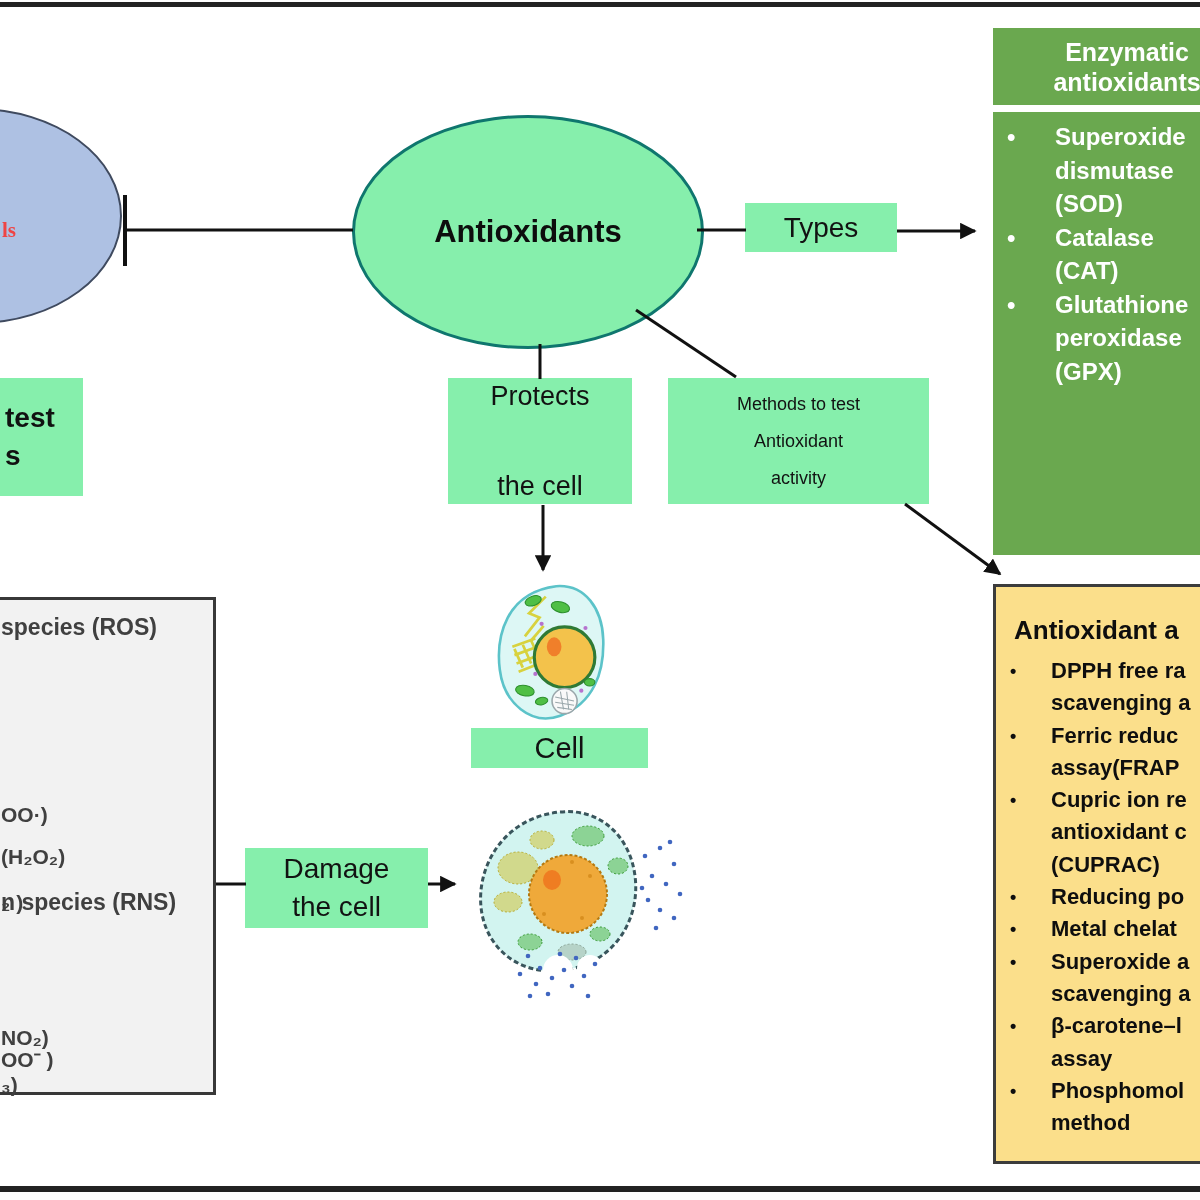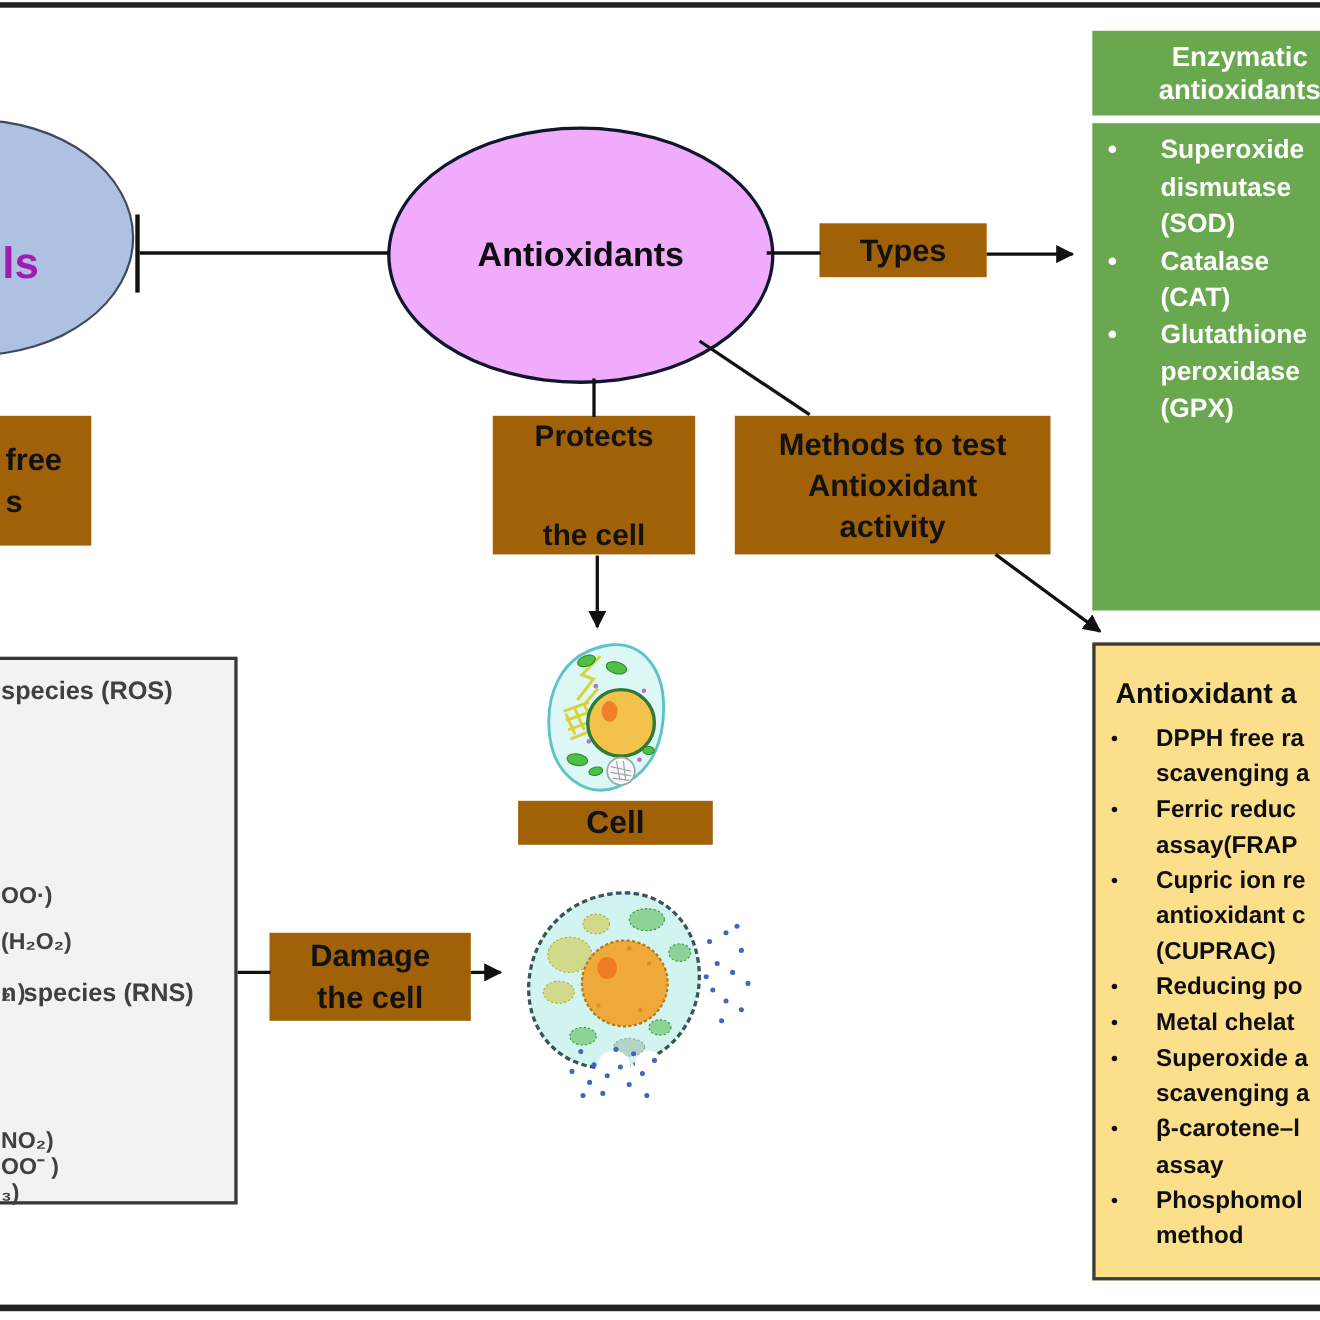--- a/index.html
+++ b/index.html
@@ -1,35 +1,35 @@
 <!DOCTYPE html>
 <html><head>
 <meta charset="utf-8">
 <style>
   html,body{margin:0;padding:0;background:#fff;}
   #canvas{position:relative;width:1200px;height:1200px;background:#ffffff;overflow:hidden;
           font-family:"Liberation Sans",sans-serif;color:#111;}
   .abs{position:absolute;}
   .hr{background:#222222;}
   
-  .peach{background:#a16207;display:flex;flex-direction:column;align-items:center;justify-content:center;
-         font-weight:bold;color:#121212;text-align:center;}
+  .peach{background:#86efac;display:flex;flex-direction:column;align-items:center;justify-content:center;
+         font-weight:normal;color:#121212;text-align:center;}
   
   .ellipse{border-radius:50%;display:flex;align-items:center;justify-content:center;font-weight:bold;}
   #blue-ellipse{left:-170px;top:108px;width:288px;height:212px;background:#aec1e3;border:2px solid #3f4a5f;}
-  #yellow-ellipse{left:352px;top:115px;width:346px;height:228px;background:#f0abfc;border:3px solid #0f172a;
+  #yellow-ellipse{left:352px;top:115px;width:346px;height:228px;background:#86efac;border:3px solid #0f766e;
                   font-size:31px;color:#0d0d0d;text-align:right;}
-  #blue-ellipse-label{left:2px;top:218px;font-size:40px;font-weight:bold;color:#a21caf;}
+  #blue-ellipse-label{left:2px;top:218px;font-size:21px;font-weight:bold;color:#ef4444;font-family:Liberation Serif, serif;}
   
   #types-box{left:745px;top:203px;width:152px;height:49px;font-size:28px;}
   #free-box{left:-62px;top:378px;width:145px;height:118px;}
   #free-frag-1{left:5px;top:402px;font-size:28px;font-weight:bold;}
   #free-frag-2{left:5px;top:440px;font-size:28px;font-weight:bold;}
   #protects-box{left:448px;top:378px;width:184px;height:126px;font-size:27px;line-height:36px;justify-content:space-between;}
-  #methods-box{left:668px;top:378px;width:287px;height:126px;font-size:28px;line-height:37px;}
+  #methods-box{left:668px;top:378px;width:261px;height:126px;font-size:18px;line-height:37px;}
   #cell-label-box{left:471px;top:728px;width:177px;height:40px;font-size:29px;}
   #damage-box{left:245px;top:848px;width:183px;height:80px;font-size:28px;line-height:38px;}
   
   #green-header{left:993px;top:28px;width:268px;height:77px;background:#6aa84f;color:#ffffff;
                 display:flex;align-items:center;justify-content:center;font-weight:bold;font-size:25px;
                 text-align:center;line-height:30px;}
   #green-header .inner{width:200px;}
   #green-body{left:993px;top:112px;width:268px;height:443px;background:#6aa84f;color:#ffffff;
               font-weight:bold;font-size:24px;padding-top:8px;box-sizing:border-box;}
   #green-body .li{position:relative;height:33.5px;line-height:33.5px;padding-left:62px;}
@@ -74,21 +74,21 @@
   <div class="abs frag c" id="frag-3">₂ )</div>
   <div class="abs frag h" id="frag-4">n species (RNS)</div>
   <div class="abs frag c" id="frag-5">NO₂)</div>
   <div class="abs frag c" id="frag-6">₃)</div>
   <div class="abs frag c" id="frag-7">OO⁻ )</div>
 
   <div class="abs ellipse" id="blue-ellipse"></div>
   <div class="abs" id="blue-ellipse-label">ls</div>
 
   <div class="abs peach" id="free-box"></div>
-  <div class="abs" id="free-frag-1">free</div>
+  <div class="abs" id="free-frag-1">test</div>
   <div class="abs" id="free-frag-2">s</div>
 
   <div class="abs ellipse" id="yellow-ellipse">
     <span>Antioxidants</span>
   </div>
 
   <div class="abs peach" id="types-box">
     <span>Types</span>
   </div>
 

